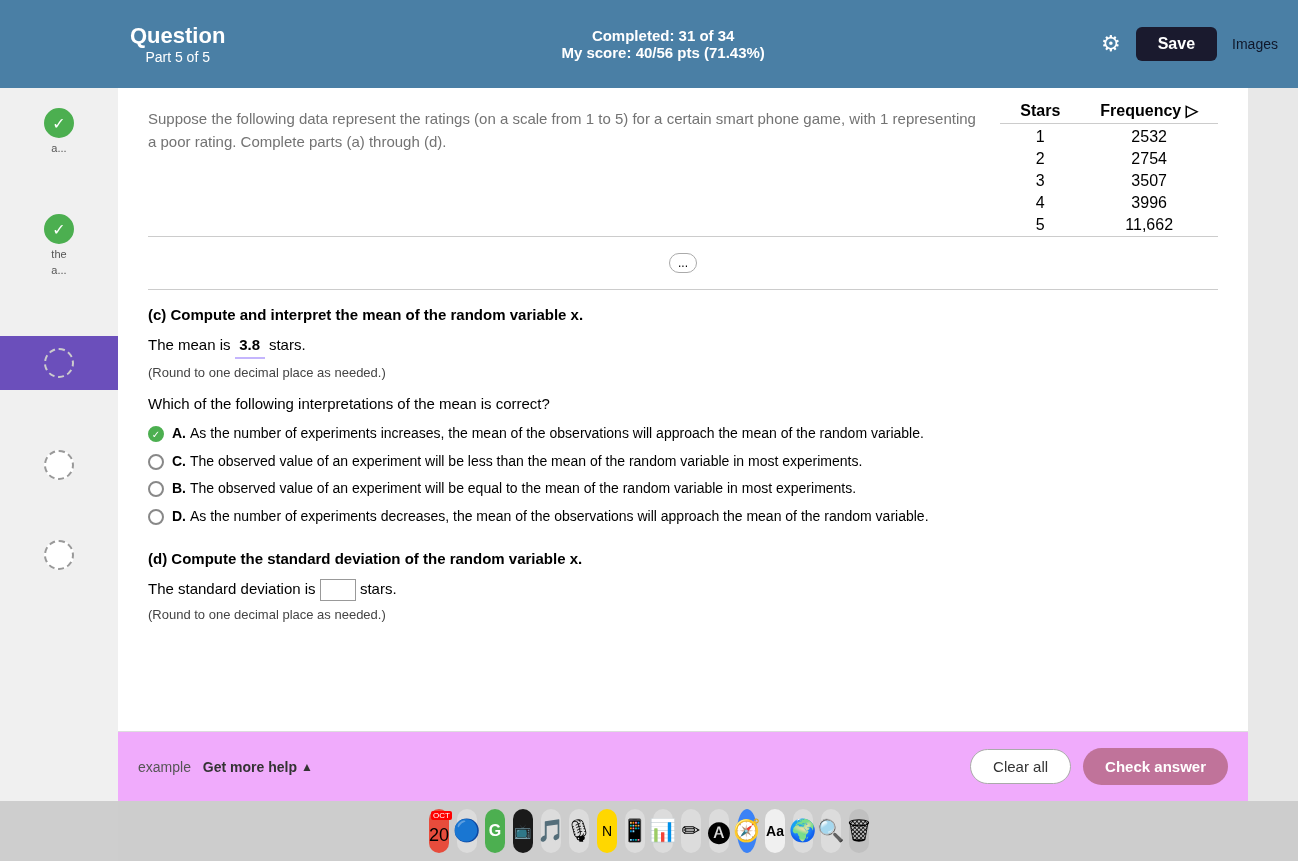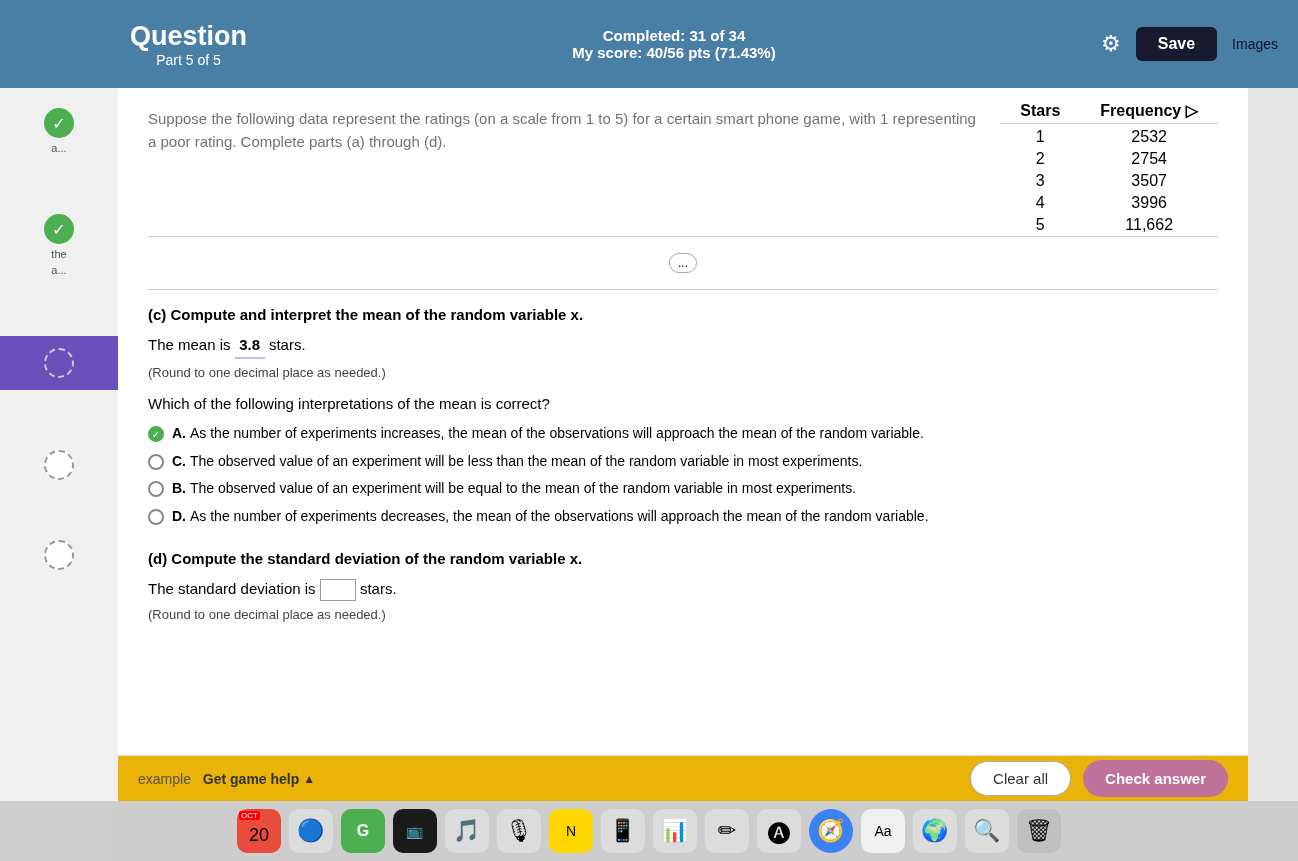--- a/index.html
+++ b/index.html
@@ -20,21 +20,21 @@
       align-items: center;
       justify-content: space-between;
       padding: 0 20px 0 130px;
       position: relative;
     }
     .top-bar-question {
       text-align: center;
       color: white;
     }
     .top-bar-question .q-title {
-      font-size: 27px;
+      font-size: 22px;
       font-weight: 700;
     }
     .top-bar-question .q-sub {
       font-size: 14px;
       font-weight: 400;
     }
     .top-bar-center {
       text-align: center;
       color: white;
       font-size: 15px;
@@ -259,26 +259,26 @@
     }
     .radio-option-text { line-height: 1.4; }
     .option-letter { font-weight: 600; margin-right: 4px; }
 
     
     .bottom-section {
       position: absolute;
       bottom: 60px;
       left: 118px;
       right: 50px;
-      background: #eab308;
+      background: #f0abfc;
       border-top: 1px solid #ddd;
       display: flex;
       align-items: center;
       justify-content: space-between;
-      padding: 4px 20px;
+      padding: 16px 20px;
     }
     .bottom-left {
       font-size: 14px;
       color: #333;
       display: flex;
       align-items: center;
       gap: 4px;
     }
     .get-more-help {
       color: #333;
@@ -320,21 +320,21 @@
       right: 0;
       height: 60px;
       background: rgba(200,200,200,0.85);
       display: flex;
       align-items: center;
       justify-content: center;
       gap: 8px;
       padding: 0 10px;
     }
     .dock-item {
-      width: 44px;
+      width: 20px;
       height: 44px;
       border-radius: 10px;
       display: flex;
       align-items: center;
       justify-content: center;
       font-size: 22px;
       cursor: pointer;
       background: rgba(255,255,255,0.3);
     }
     .dock-item.red-bg { background: #e74c3c; border-radius: 10px; }
@@ -482,21 +482,21 @@
     </p>
     <p class="note-text">(Round to one decimal place as needed.)</p>
   </div>
 
 </div>
 
 <div class="bottom-section">
   <div class="bottom-left">
     <span class="example-label">example</span>
     &nbsp;
-    <span class="get-more-help">Get game help</span>
+    <span class="get-more-help">Get more help</span>
     <span class="chevron"> ▲</span>
   </div>
   <div class="bottom-right">
     <button class="clear-all-btn">Clear all</button>
     <button class="check-answer-btn">Check answer</button>
   </div>
 </div>
 
 <div class="dock">
   <div class="dock-item red-bg" style="font-size:11px; position:relative;">
@@ -507,17 +507,17 @@
   <div class="dock-item" style="background:#4CAF50; color:white; font-weight:bold; font-size:16px;">G</div>
   <div class="dock-item" style="background:#1a1a1a; color:white; font-size:14px;">📺</div>
   <div class="dock-item">🎵</div>
   <div class="dock-item">🎙</div>
   <div class="dock-item" style="background:#ffd700; font-size:14px;">N</div>
   <div class="dock-item">📱</div>
   <div class="dock-item">📊</div>
   <div class="dock-item">✏</div>
   <div class="dock-item">🅐</div>
   <div class="dock-item" style="background:#3b82f6; border-radius:50%;">🧭</div>
-  <div class="dock-item" style="background:#f0f0f0; font-size:14px; font-weight:normal;">Aa</div>
+  <div class="dock-item" style="background:#f0f0f0; font-size:14px; font-weight:bold;">Aa</div>
   <div class="dock-item">🌍</div>
   <div class="dock-item">🔍</div>
   <div class="dock-item" style="background:#c0c0c0;">🗑</div>
 </div>
 
 </body></html>

